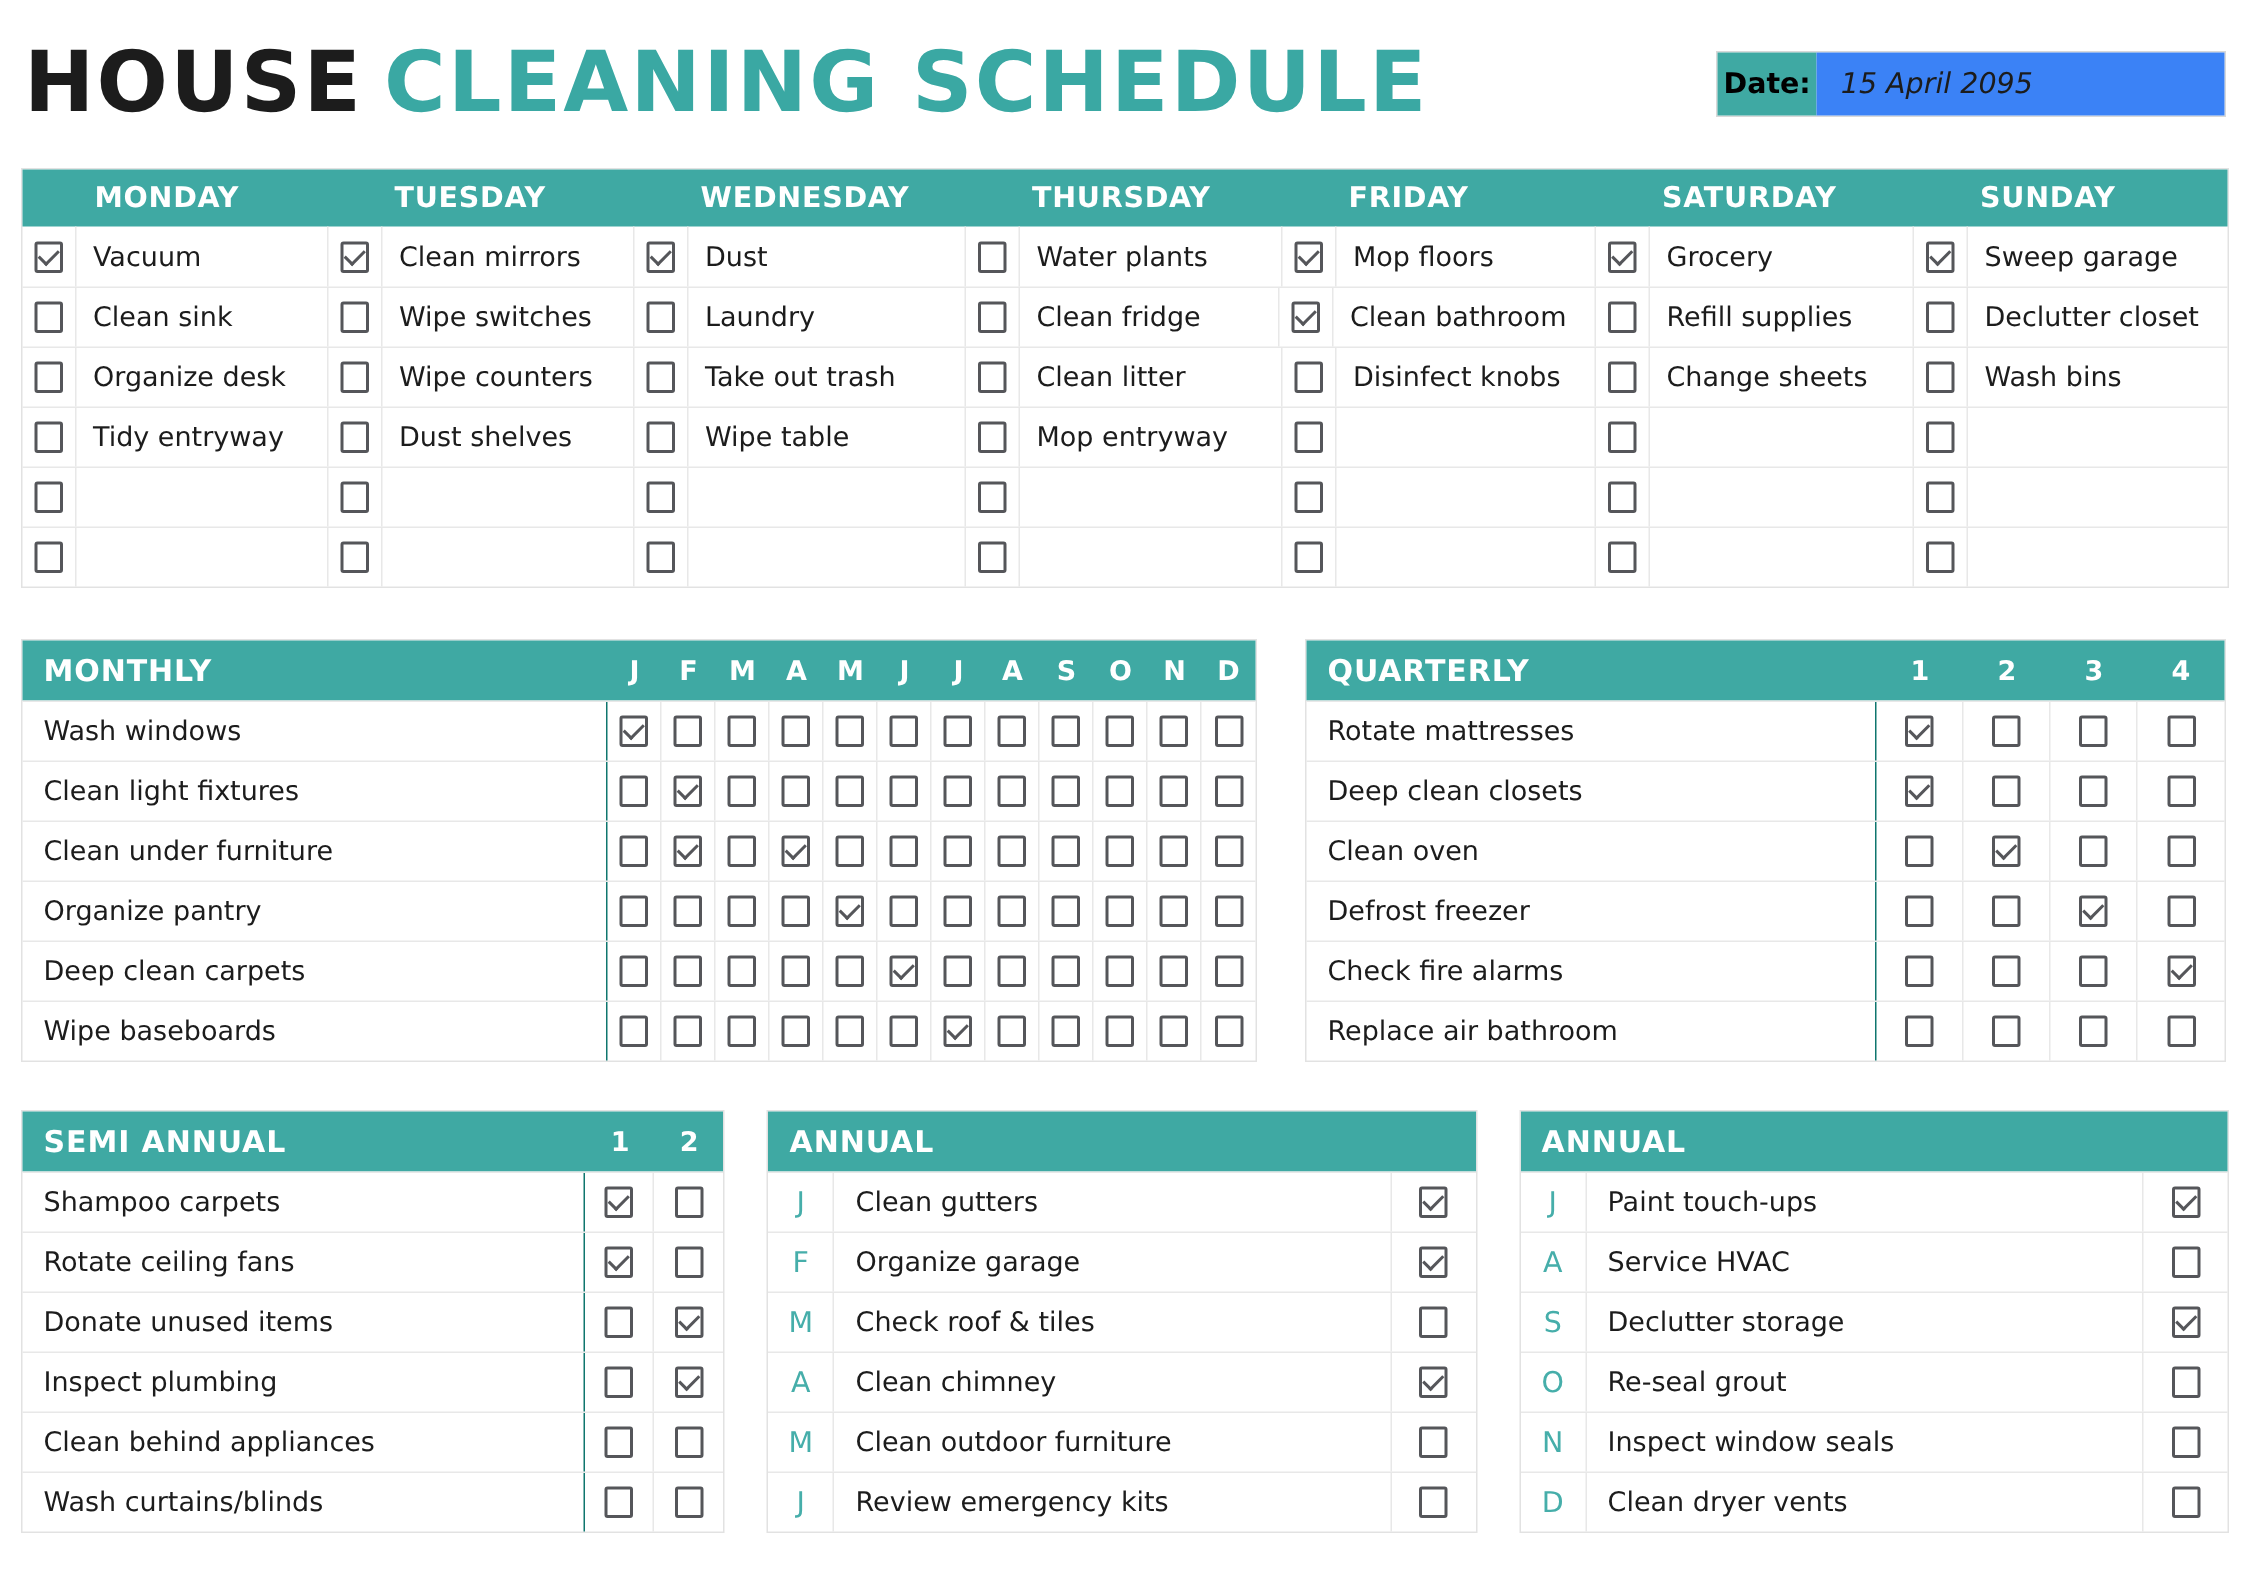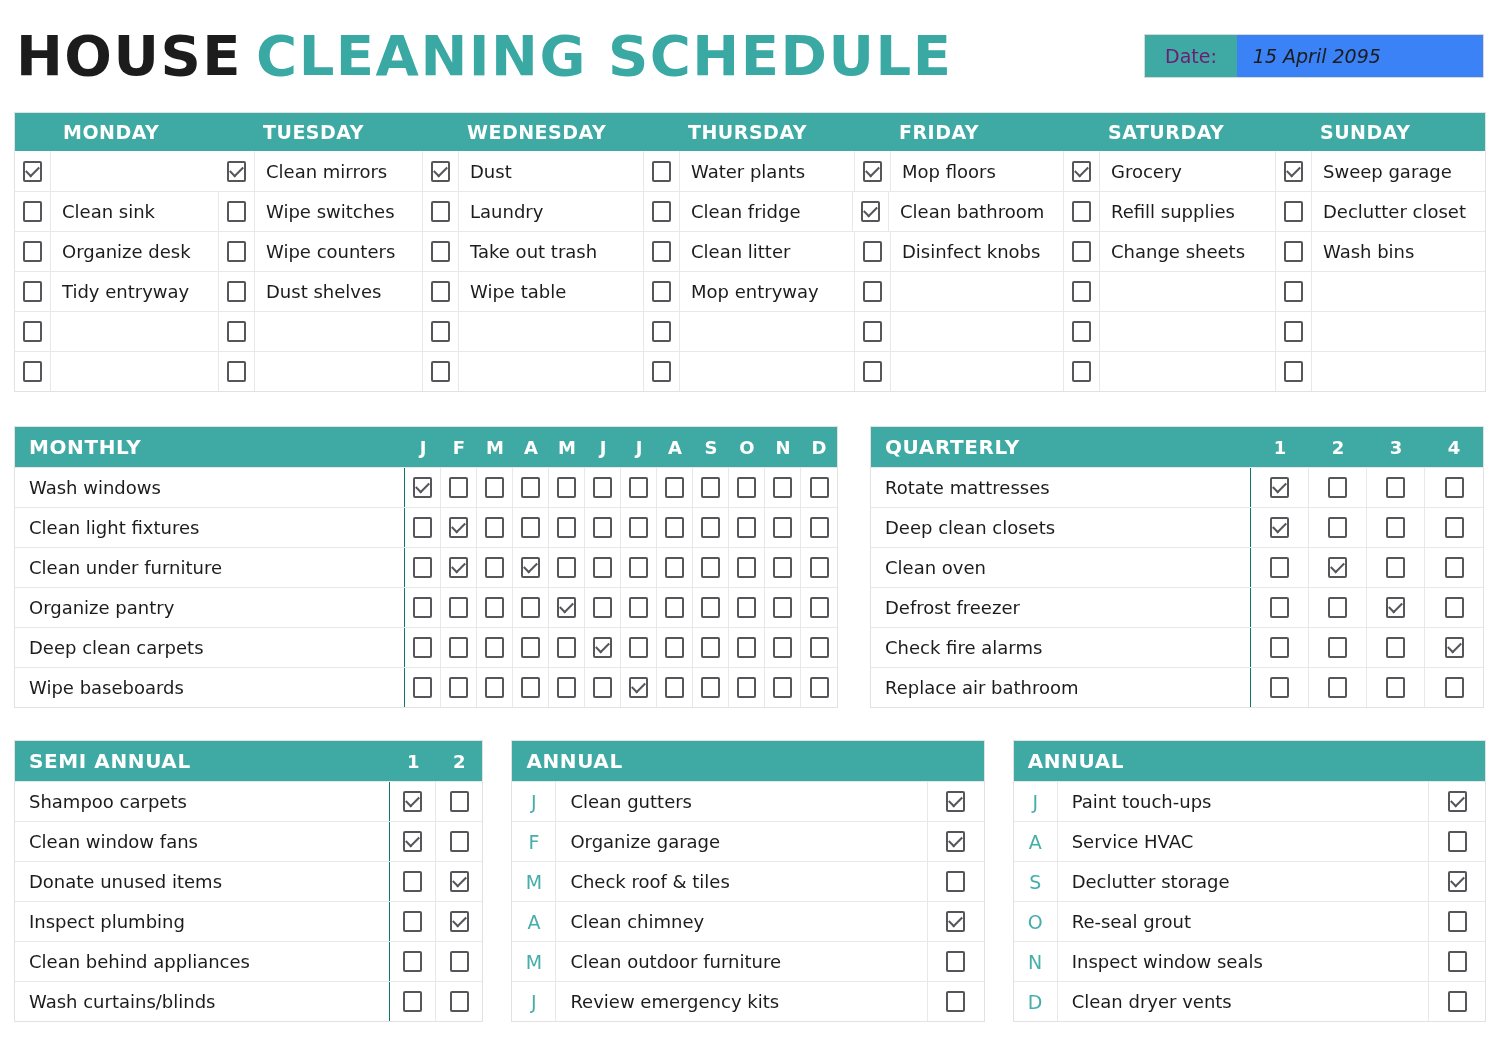--- a/index.html
+++ b/index.html
@@ -25,22 +25,22 @@
   .title .t2 {
     font-size: 56px; font-weight: 700; color: #3aa8a3;
     letter-spacing: 1.5px; margin-left: 14px;
     font-family: "DejaVu Sans", "Liberation Sans", sans-serif;
   }
   .datebox {
     display: flex; align-items: stretch; height: 44px;
     border: 1px solid #d8d8d8; min-width: 340px;
   }
   .datebox .dlabel {
-    background: #3fa9a3; color: #701a75; font-weight: 400; font-size: 19px;
-    display: flex; align-items: center; padding: 0 20px;
+    background: #3fa9a3; color: #000000; font-weight: 700; font-size: 19px;
+    display: flex; align-items: center; padding: 0 4px;
   }
   .datebox .dvalue {
     flex: 1; display: flex; align-items: center; padding: 0 16px;
     font-size: 19px; color: #1c1c1c; background: #3b82f6; font-style: italic;
   }
 
   
   .teal { background: #3fa9a3; }
   .sec-title {
     color: #fff; font-weight: 700; font-size: 20px; letter-spacing: .6px;
@@ -164,20 +164,21 @@
         <div class="wcell" style="width: 209px; flex: 0 0 auto; padding-left: 44px;">FRIDAY</div>
         <div class="wcell" style="width: 212px; flex: 0 0 auto; padding-left: 44px;">SATURDAY</div>
         <div class="wcell" style="width: 211px; flex: 0 0 auto; padding-left: 44px;">SUNDAY</div>
       </div>
     <div id="weekly-body">
         <div class="wrow">
           <div class="daygrp" style="display: flex; width: 204px; flex: 0 0 auto;">
             <div class="wbox">
               <div class="cb on"></div>
             </div>
+            <div class="wtext" style="width: 168px;">Vacuum</div>
           </div>
           <div class="daygrp" style="display: flex; width: 204px; flex: 0 0 auto;">
             <div class="wbox">
               <div class="cb on"></div>
             </div>
             <div class="wtext" style="width: 168px;">Clean mirrors</div>
           </div>
           <div class="daygrp" style="display: flex; width: 221px; flex: 0 0 auto;">
             <div class="wbox">
               <div class="cb on"></div>
@@ -810,21 +811,21 @@
           <div class="prow">
             <div class="plabel">Shampoo carpets</div>
             <div class="scell">
               <div class="cb on"></div>
             </div>
             <div class="scell">
               <div class="cb"></div>
             </div>
           </div>
           <div class="prow">
-            <div class="plabel">Clean window fans</div>
+            <div class="plabel">Rotate ceiling fans</div>
             <div class="scell">
               <div class="cb on"></div>
             </div>
             <div class="scell">
               <div class="cb"></div>
             </div>
           </div>
           <div class="prow">
             <div class="plabel">Donate unused items</div>
             <div class="scell">

